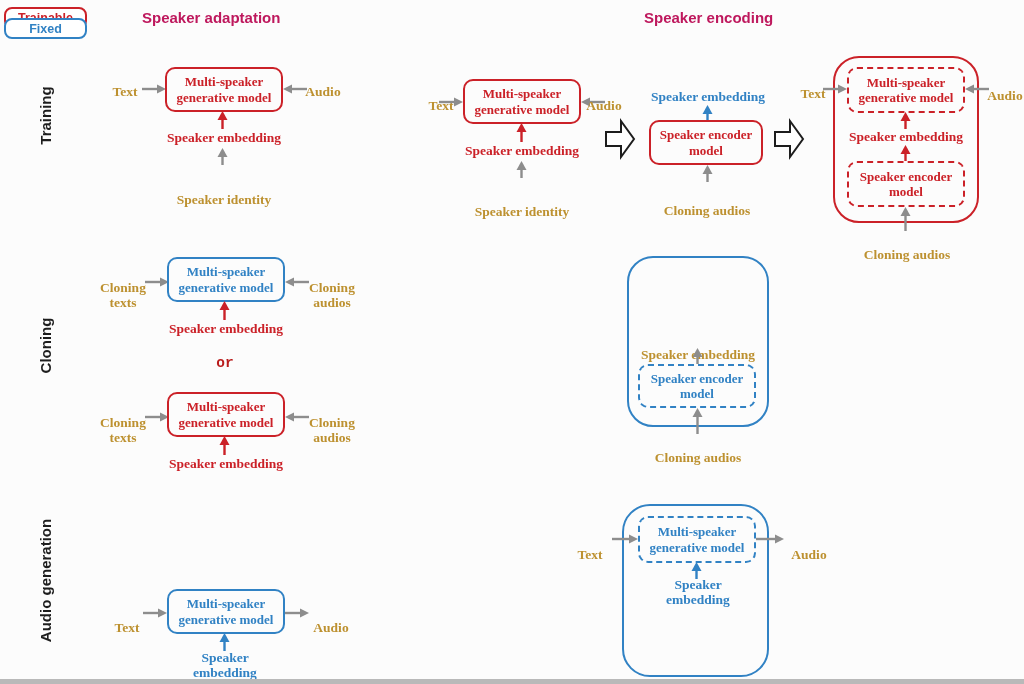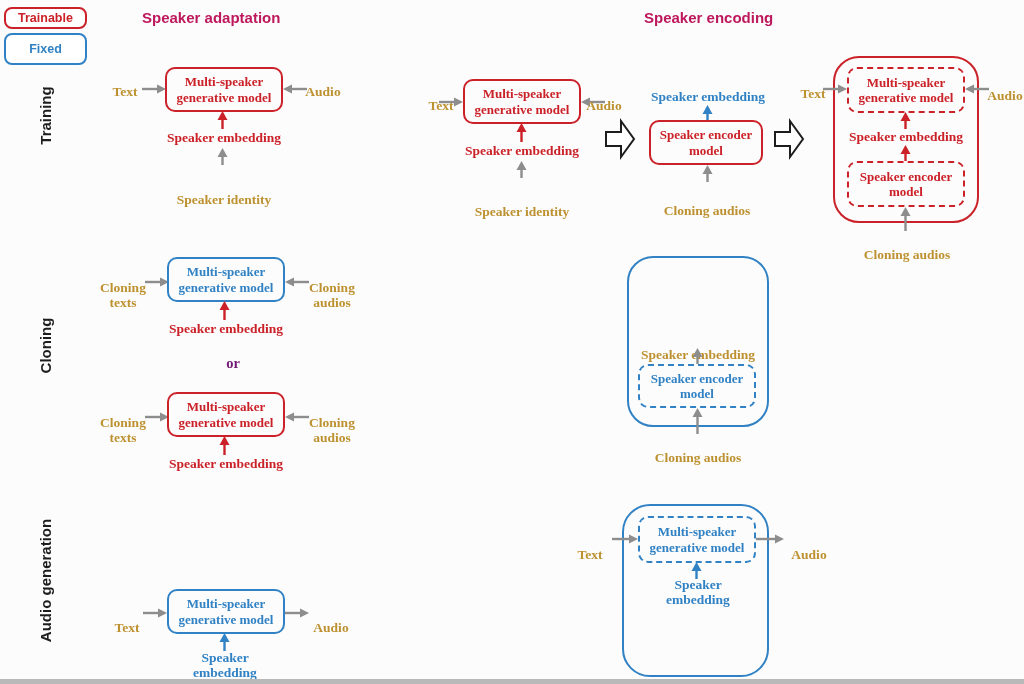--- a/index.html
+++ b/index.html
@@ -3,22 +3,22 @@
 <meta charset="utf-8">
 <style>
   html,body{margin:0;padding:0;background:#ffffff;}
   #stage{position:relative;width:1024px;height:684px;background:#fcfcfc;overflow:hidden;
          font-family:"Liberation Sans",sans-serif;}
   .lbl{position:absolute;font-family:"Liberation Serif",serif;font-weight:700;
        font-size:13.5px;line-height:1.12;text-align:center;}
   .gold{color:#bd9130;margin-top:16px;}
   .redt{color:#cb2128;}
   .bluet{color:#3182c4;}
-  .ort{position:absolute;color:#701a75;font-family:Liberation Serif, serif;
-       font-weight:700;font-size:14.5px;text-align:right;}
+  .ort{position:absolute;color:#b91c1c;font-family:Liberation Mono, monospace;
+       font-weight:700;font-size:14.5px;text-align:center;}
   .mbox{position:absolute;box-sizing:border-box;border:2px solid;border-radius:10px;
         display:flex;align-items:center;justify-content:center;text-align:center;
         font-family:"Liberation Serif",serif;font-weight:700;font-size:13px;
         line-height:1.18;padding:2px;background:transparent;}
   .mbox.red{border-color:#cb2128;color:#cb2128;}
   .mbox.blue{border-color:#3182c4;color:#3182c4;}
   .mbox.dashed{border-style:dashed;}
   .bigbox{position:absolute;box-sizing:border-box;border:2px solid;border-radius:26px;}
   .bigbox.red{border-color:#cb2128;}
   .bigbox.blue{border-color:#3182c4;}
@@ -39,21 +39,21 @@
   .strip{position:absolute;left:0;top:679px;width:1024px;height:5px;background:#b9b9b9;}
 </style>
 </head>
 <body>
 
 <div id="stage">
 
   <div class="chip red" style="left:4px;top:7px;width:83px;height:22px">
     <span>Trainable</span>
   </div>
-  <div class="chip blue" style="left:4px;top:33px;width:83px;height:32px">
+  <div class="chip blue" style="left:4px;top:18px;width:83px;height:21px">
     <span>Fixed</span>
   </div>
 
   <div class="hdr" style="left:142px;top:9px;width:160px">Speaker adaptation</div>
   <div class="hdr" style="left:644px;top:9px;width:165px">Speaker encoding</div>
 
   <div class="rot" style="left:10px;top:107px;width:70px">Training</div>
   <div class="rot" style="left:13px;top:337px;width:64px">Cloning</div>
   <div class="rot" style="left:-20px;top:572px;width:130px">Audio generation</div>
 

